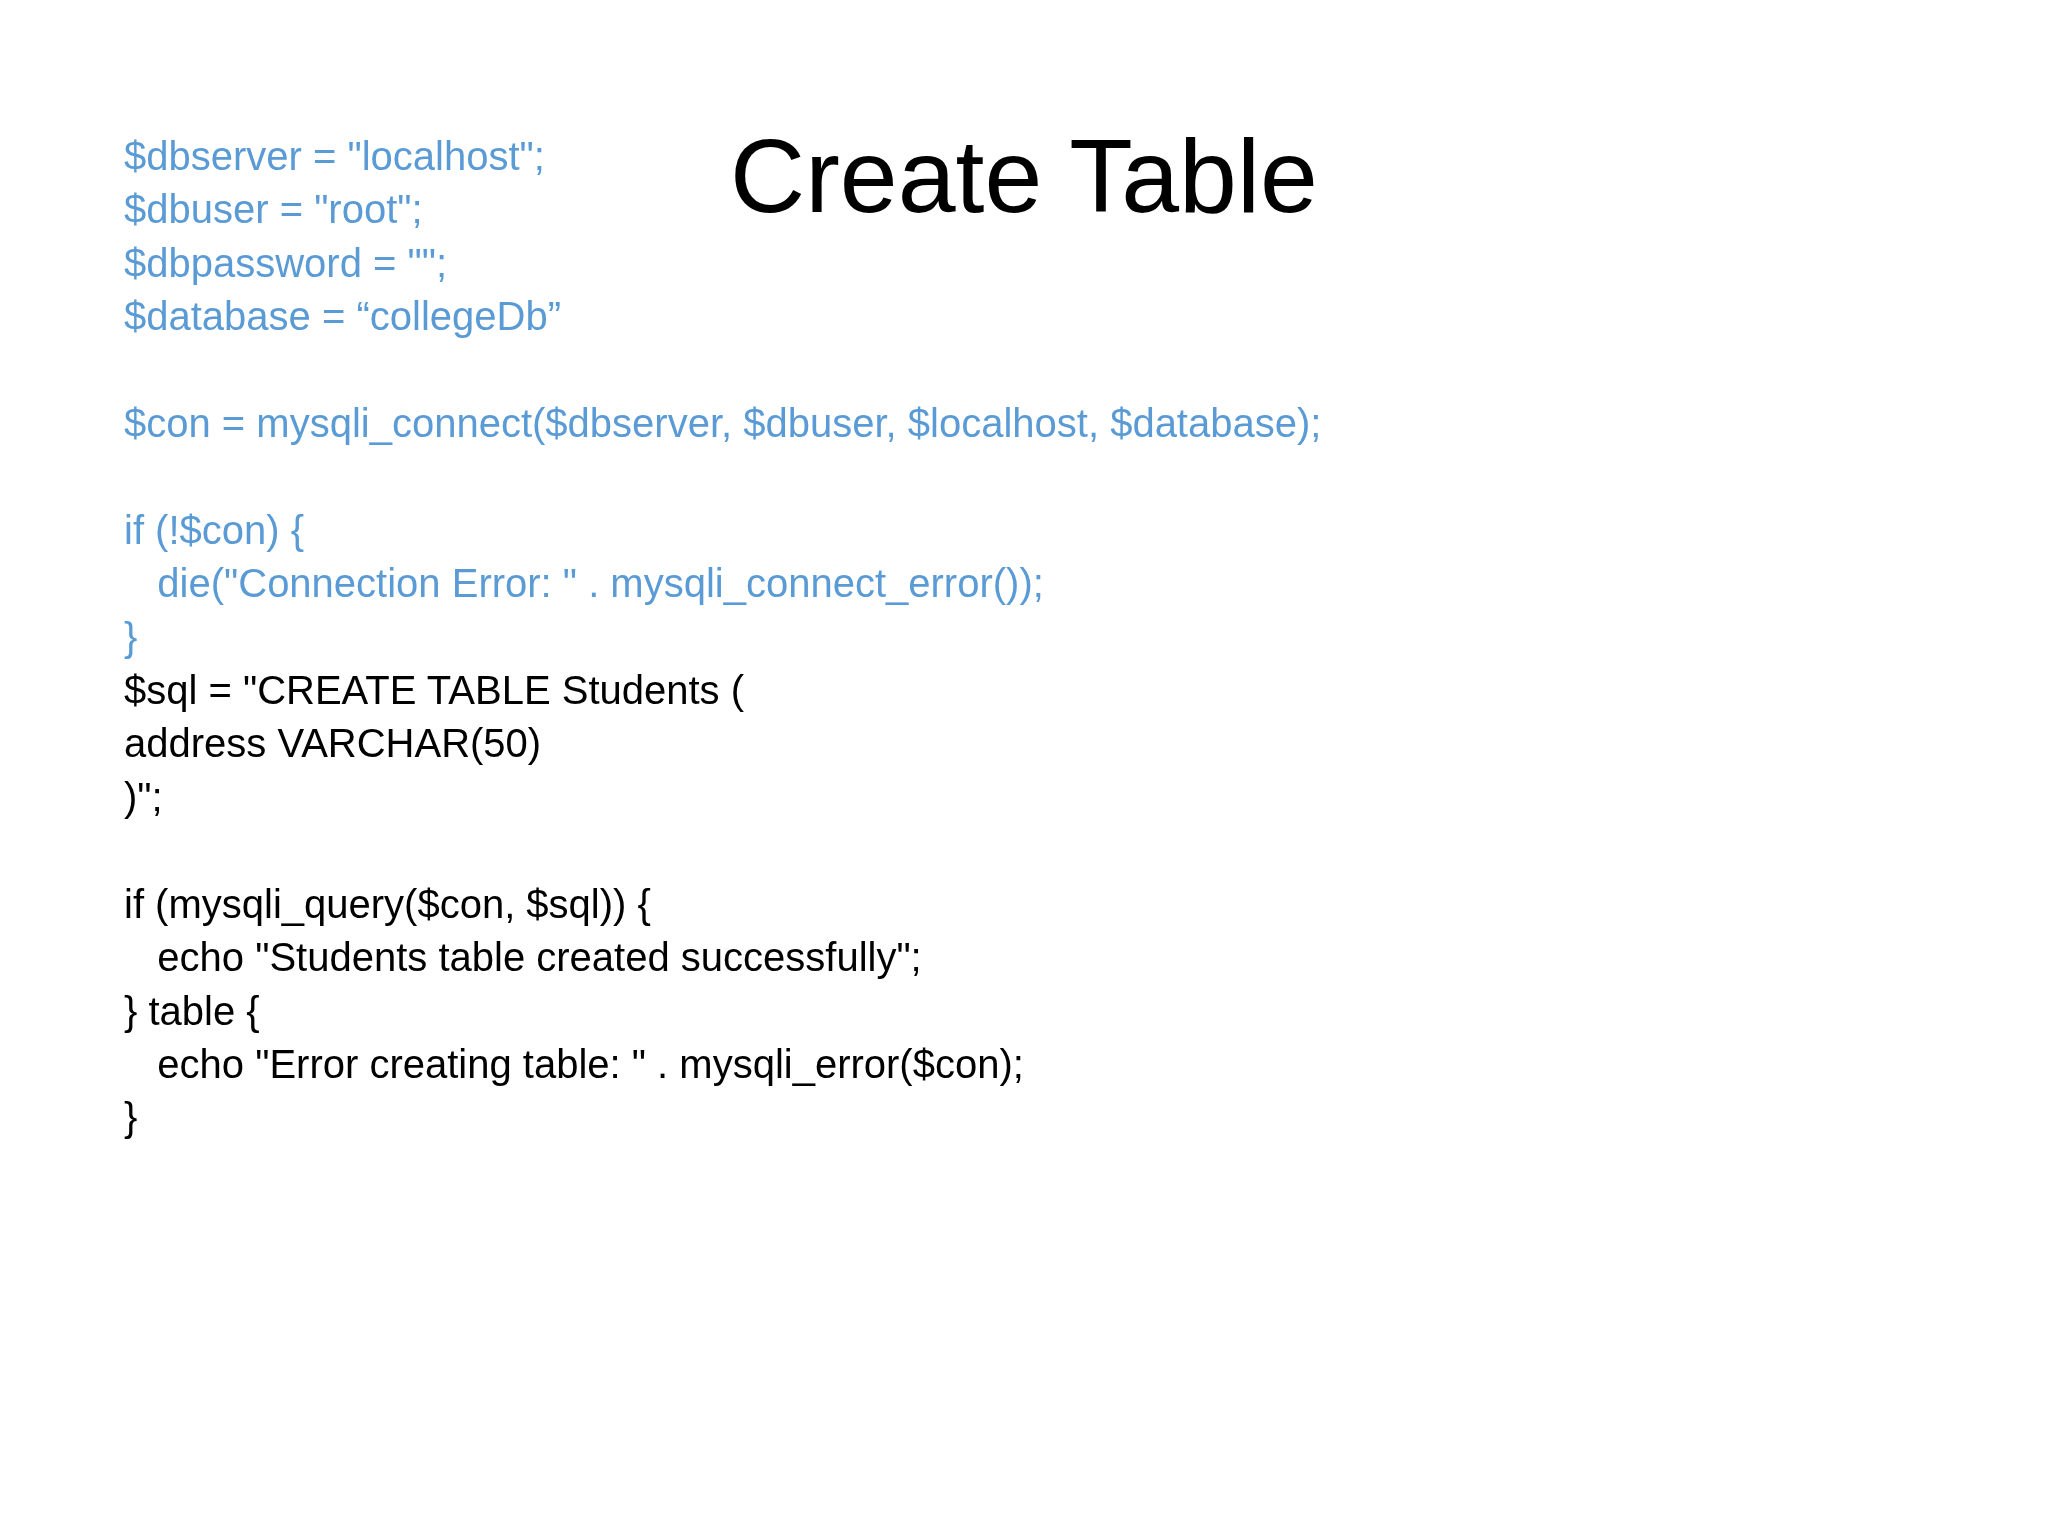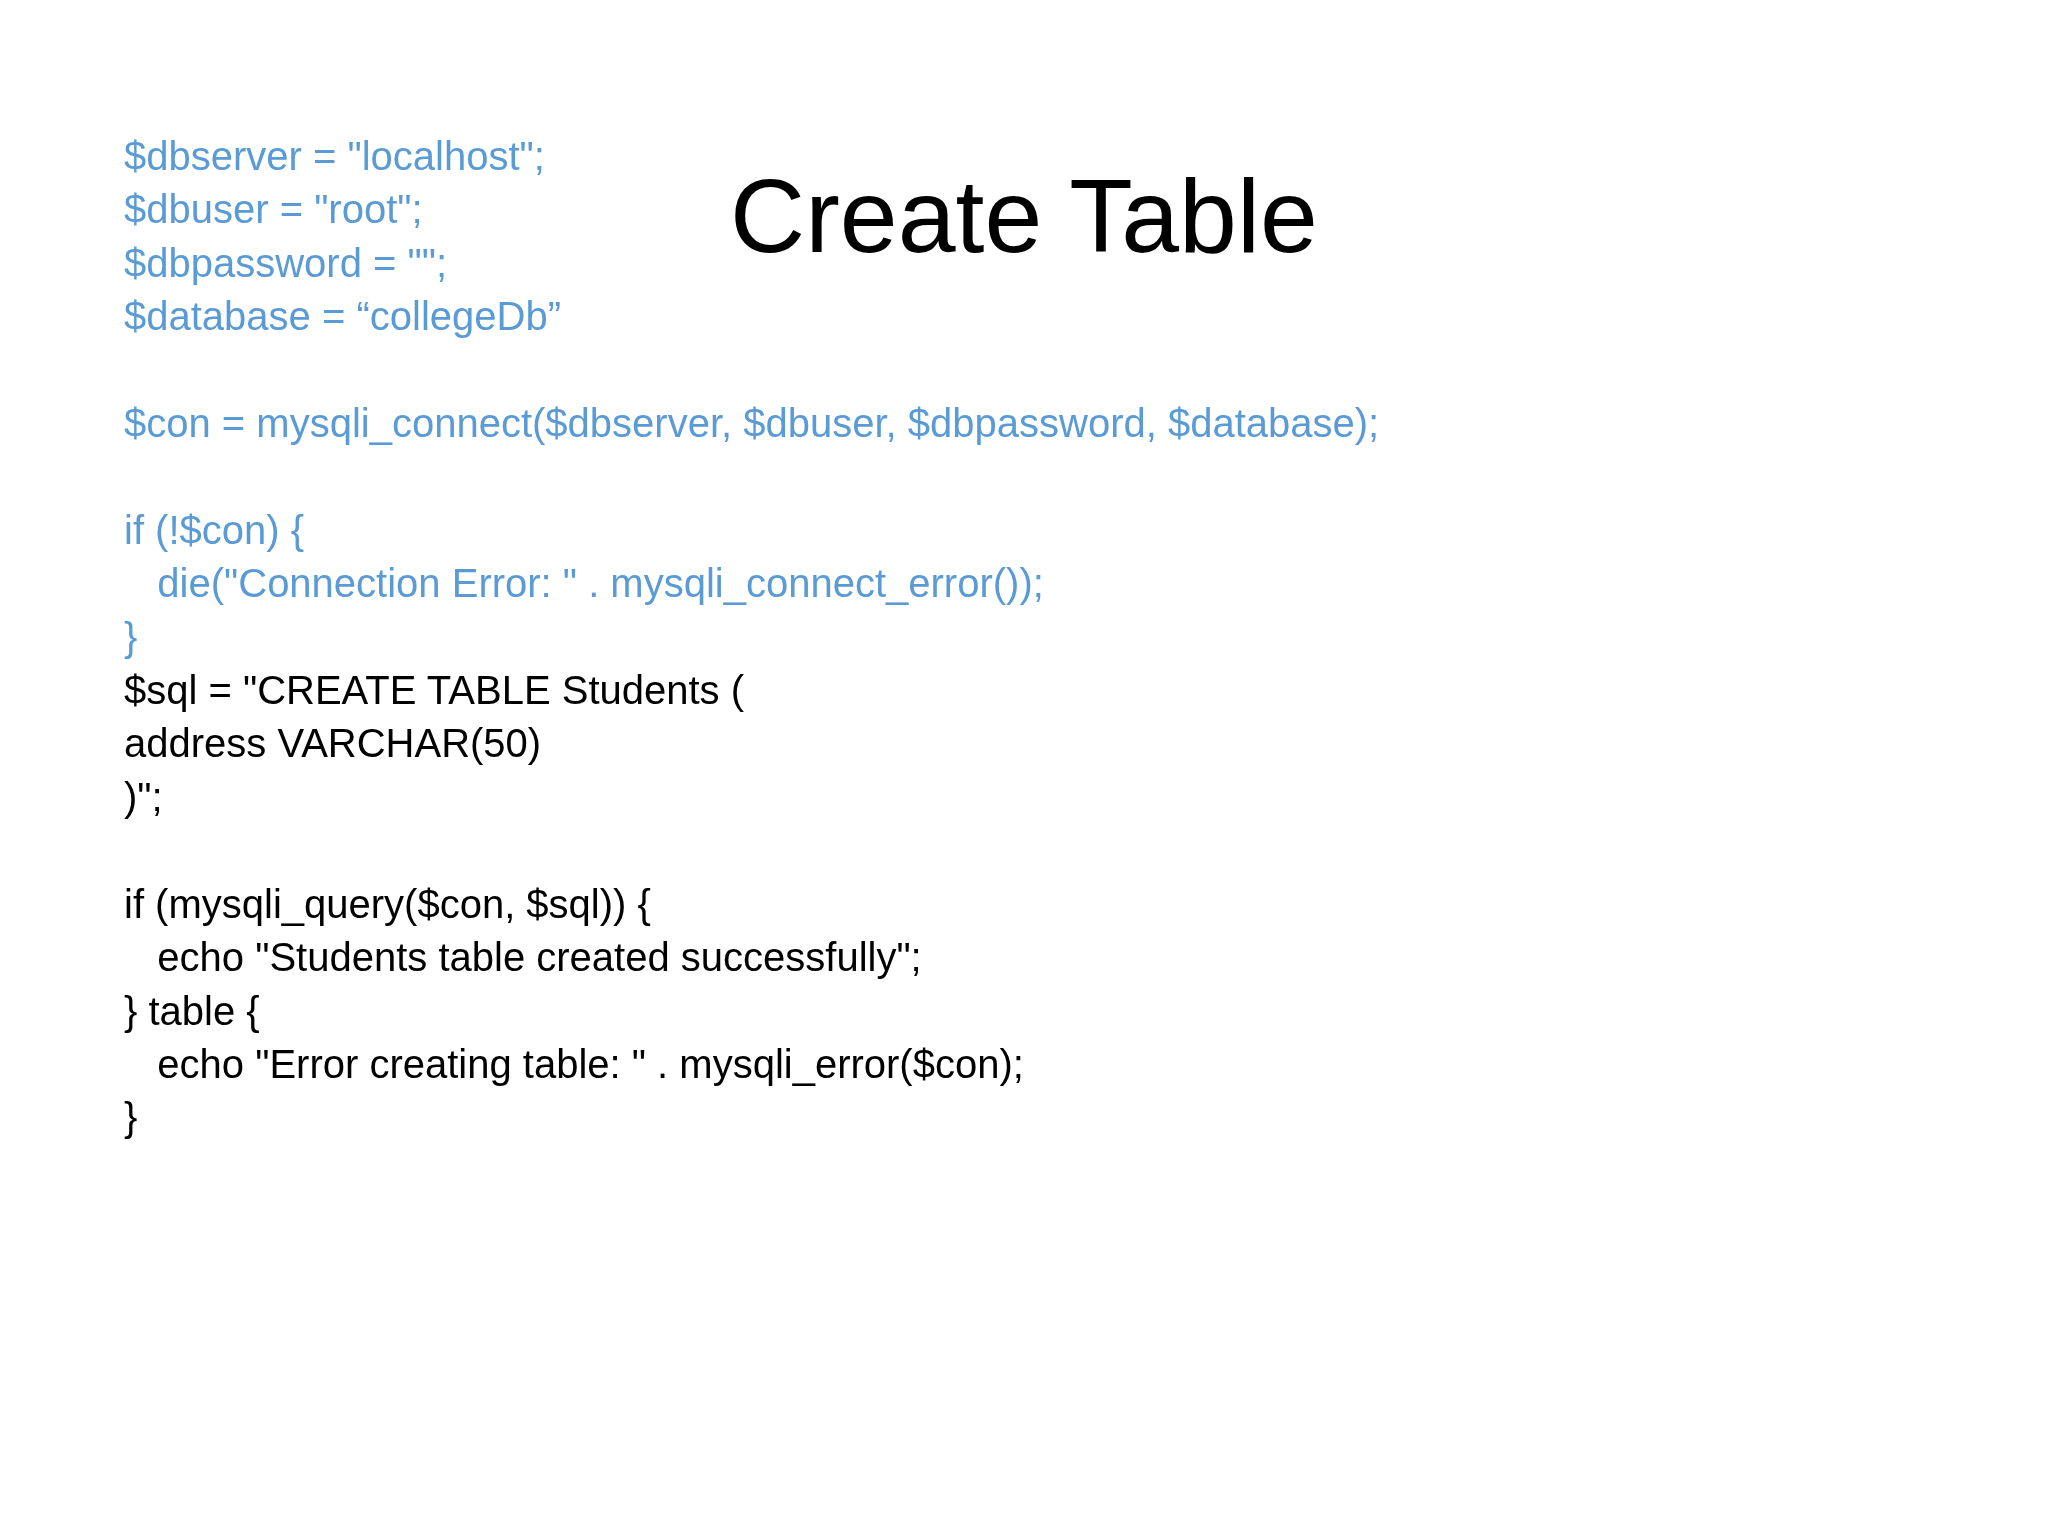--- a/index.html
+++ b/index.html
@@ -22,21 +22,20 @@
     left: 512px;
     top: 118px;
     width: 1024px;
     text-align: center;
     font-size: 104px;
     line-height: 1.12;
     font-weight: 400;
     color: #000000;
     letter-spacing: 0px;
     white-space: nowrap;
-    margin-top: 40px;
   }
   #code-block {
     position: absolute;
     left: 124px;
     top: 130px;
     width: 1400px;
   }
   .code-line {
     font-size: 40px;
     line-height: 53.4px;
@@ -60,21 +59,21 @@
 <div id="slide">
 
   <div id="slide-title">Create Table</div>
 
   <div id="code-block">
       <div class="code-line blue">$dbserver = "localhost";</div>
       <div class="code-line blue">$dbuser = "root";</div>
       <div class="code-line blue">$dbpassword = "";</div>
       <div class="code-line blue">$database = “collegeDb”</div>
       <div class="code-line blank"> </div>
-      <div class="code-line blue">$con = mysqli_connect($dbserver, $dbuser, $dbpassword, $database);</div>
+      <div class="code-line blue">$con = mysqli_connect($dbserver, $dbuser, $localhost, $database);</div>
       <div class="code-line blank"> </div>
       <div class="code-line blue">if (!$con) {</div>
       <div class="code-line blue">   die("Connection Error: " . mysqli_connect_error());</div>
       <div class="code-line blue">}</div>
       <div class="code-line black">$sql = "CREATE TABLE Students (</div>
       <div class="code-line black">address VARCHAR(50)</div>
       <div class="code-line black">)";</div>
       <div class="code-line blank"> </div>
       <div class="code-line black">if (mysqli_query($con, $sql)) {</div>
       <div class="code-line black">   echo "Students table created successfully";</div>

